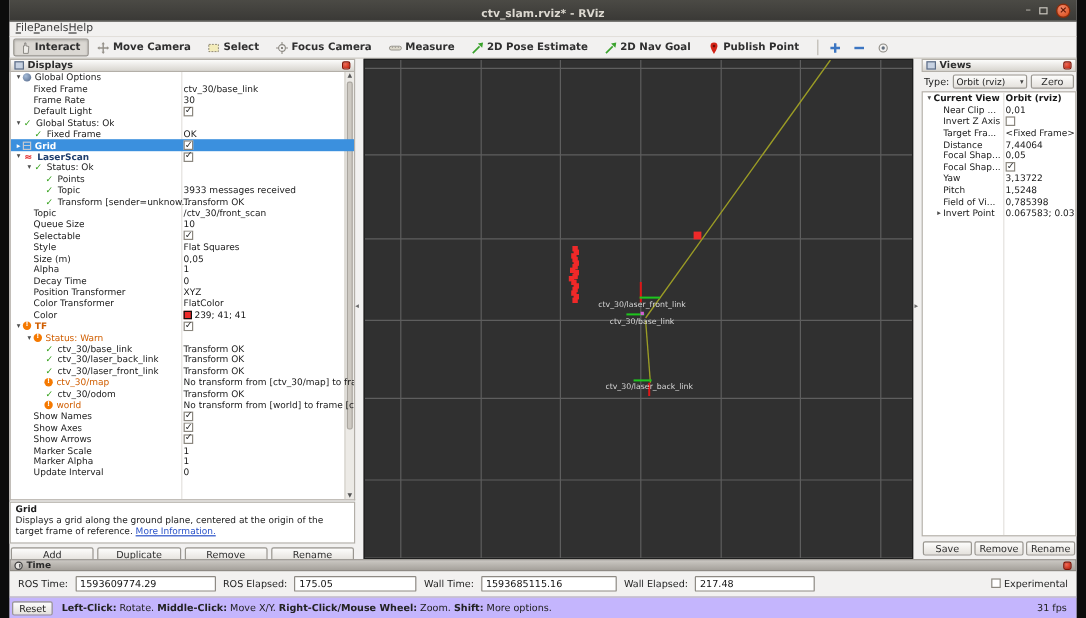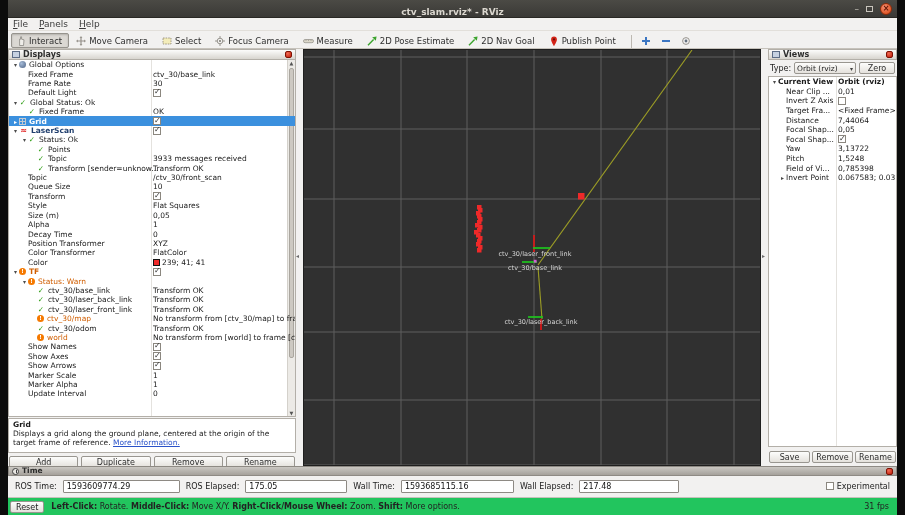--- a/index.html
+++ b/index.html
@@ -11,26 +11,26 @@
   .titlebar { height:18px; background:linear-gradient(#4b4a45,#3a3936); border-bottom:1px solid #292824;
     display:flex; align-items:flex-end; justify-content:center; position:relative; }
   .title-text { color:#dcd8d0; font-size:9px; font-weight:bold; }
   .win-controls { position:absolute; right:5px; top:0; height:18px; display:flex; align-items:center; gap:7px; }
   .wc-min,.wc-max { color:#c9c5bd; font-size:9px; line-height:9px; }
   .wc-max { width:7px; height:6px; border:1px solid #c9c5bd; }
   .wc-close { width:12px; height:12px; border-radius:50%; background:radial-gradient(circle at 35% 30%,#f28b6d,#d94612);
     border:1px solid #8e2b09; color:#5a1403; font-size:8px; line-height:10px; text-align:center; font-weight:bold; }
 
   
-  .menubar { height:13px; background:#f2f1f0; display:flex; align-items:center; gap:11px; padding-left:5px;
+  .menubar { height:13px; background:#f2f1f0; display:flex; align-items:center; padding-left:5px;
     font-size:9px; color:#3a3a3a; border-bottom:1px solid #e2dfda; }
   .menu-item u { text-decoration:underline; }
 
   
-  .toolbar { height:18px; background:#f2f1f0; border-bottom:1px solid #c6c2bb; display:flex; align-items:flex-end; padding-left:3px; }
+  .toolbar { height:18px; background:#f2f1f0; border-bottom:1px solid #c6c2bb; display:flex; align-items:center; padding-left:3px;font-weight:bold; }
   .tool { display:flex; align-items:center; gap:3px; padding:1px 6px 1px 4px; margin-right:2px; border-radius:2px;
     font-size:8.5px; color:#2f2f2f; border:1px solid transparent; height:15px; }
   .tool.active { background:#dbd8d3; border:1px solid #96938d; box-shadow:inset 0 1px 2px rgba(0,0,0,.18); }
   .ticon svg { display:block; }
   .tb-sep { width:1px; height:13px; background:#bcb8b1; margin:0 6px; }
   .tb-small { width:16px; height:15px; display:flex; align-items:center; justify-content:center; margin-right:4px; }
 
   
   .main { position:absolute; top:49px; left:0; width:889px; height:417px; background:#f2f1f0; }
   .panel-head { height:11px; background:linear-gradient(#fcfcfb,#d8d5cf); border:1px solid #b3afa8;
@@ -106,21 +106,21 @@
     display:flex; align-items:flex-end; gap:3px; padding:0 3px; font-size:7.5px; font-weight:bold; color:#2b2b2b; }
   .clock-icon { width:7px; height:7px; border-radius:50%; border:1px solid #3e3e3e; background:#e8e6e2; position:relative; }
   .clock-icon::after { content:""; position:absolute; left:2.5px; top:1px; width:1px; height:2.5px; background:#3e3e3e; }
   .time-fields { height:20px; display:flex; align-items:center; padding:0 7px; font-size:8px; color:#222; gap:6px; }
   .tf-label { flex:none; }
   .tf-input { height:13px; background:#fff; border:1px solid #8e8a84; border-radius:1px; font-size:8px;
     display:flex; align-items:center; padding-left:3px; color:#111; flex:none; }
   .exp-wrap { margin-left:auto; display:flex; align-items:center; gap:3px; }
 
   
-  .statusbar { position:absolute; top:497px; left:0; width:889px; height:18px; background:#22c55e;
+  .statusbar { position:absolute; top:497px; left:0; width:889px; height:18px; background:#c4b5fd;
     border-top:1px solid #c6c2bb; display:flex; align-items:center; font-size:8px; color:#222; padding:0 8px 0 2px; }
   .reset-btn { height:12px; padding:0 5px; line-height:11px; flex:none; margin-right:7px;
     background:linear-gradient(#fdfdfc,#e4e1dc); border:1px solid #999690; border-radius:2px; }
   .fps { margin-left:auto; }
 </style>
 </head>
 <body>
 
 <div class="window">
 
@@ -363,21 +363,21 @@
             <span class="spacer" style="flex: 0 0 auto; width: 12px;"></span>
             <span class="arrow"></span>
             <span class="tlab">Queue Size</span>
             <span class="tval">
               <span class="vtext">10</span>
             </span>
           </div>
           <div class="trow">
             <span class="spacer" style="flex: 0 0 auto; width: 12px;"></span>
             <span class="arrow"></span>
-            <span class="tlab">Transform</span>
+            <span class="tlab">Selectable</span>
             <span class="tval">
               <span class="cbx on"></span>
             </span>
           </div>
           <div class="trow">
             <span class="spacer" style="flex: 0 0 auto; width: 12px;"></span>
             <span class="arrow"></span>
             <span class="tlab">Style</span>
             <span class="tval">
               <span class="vtext">Flat Squares</span>

